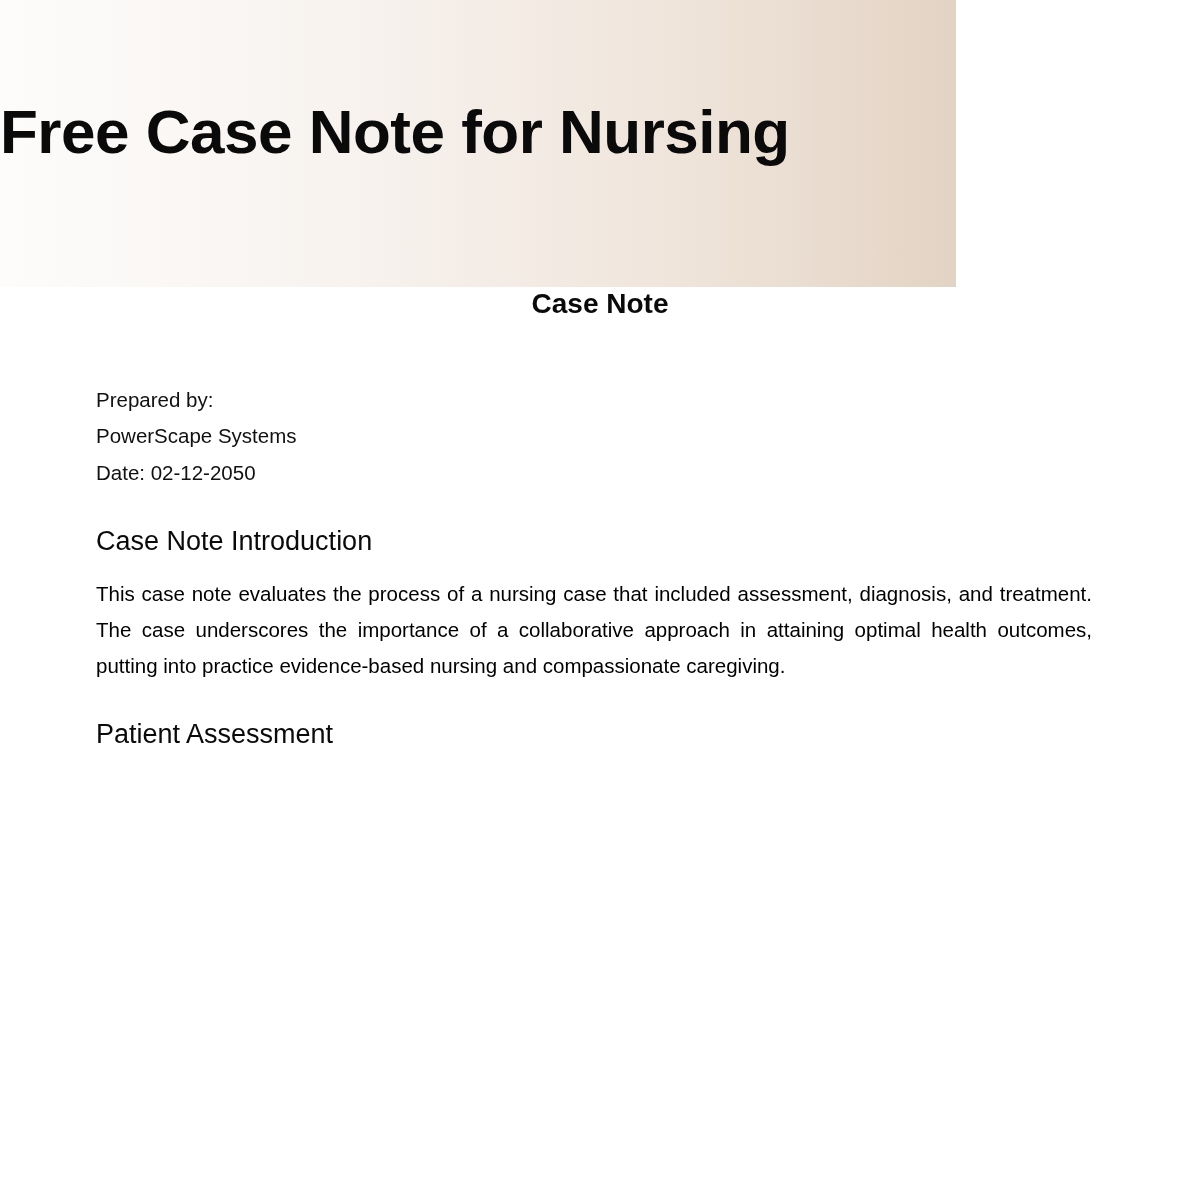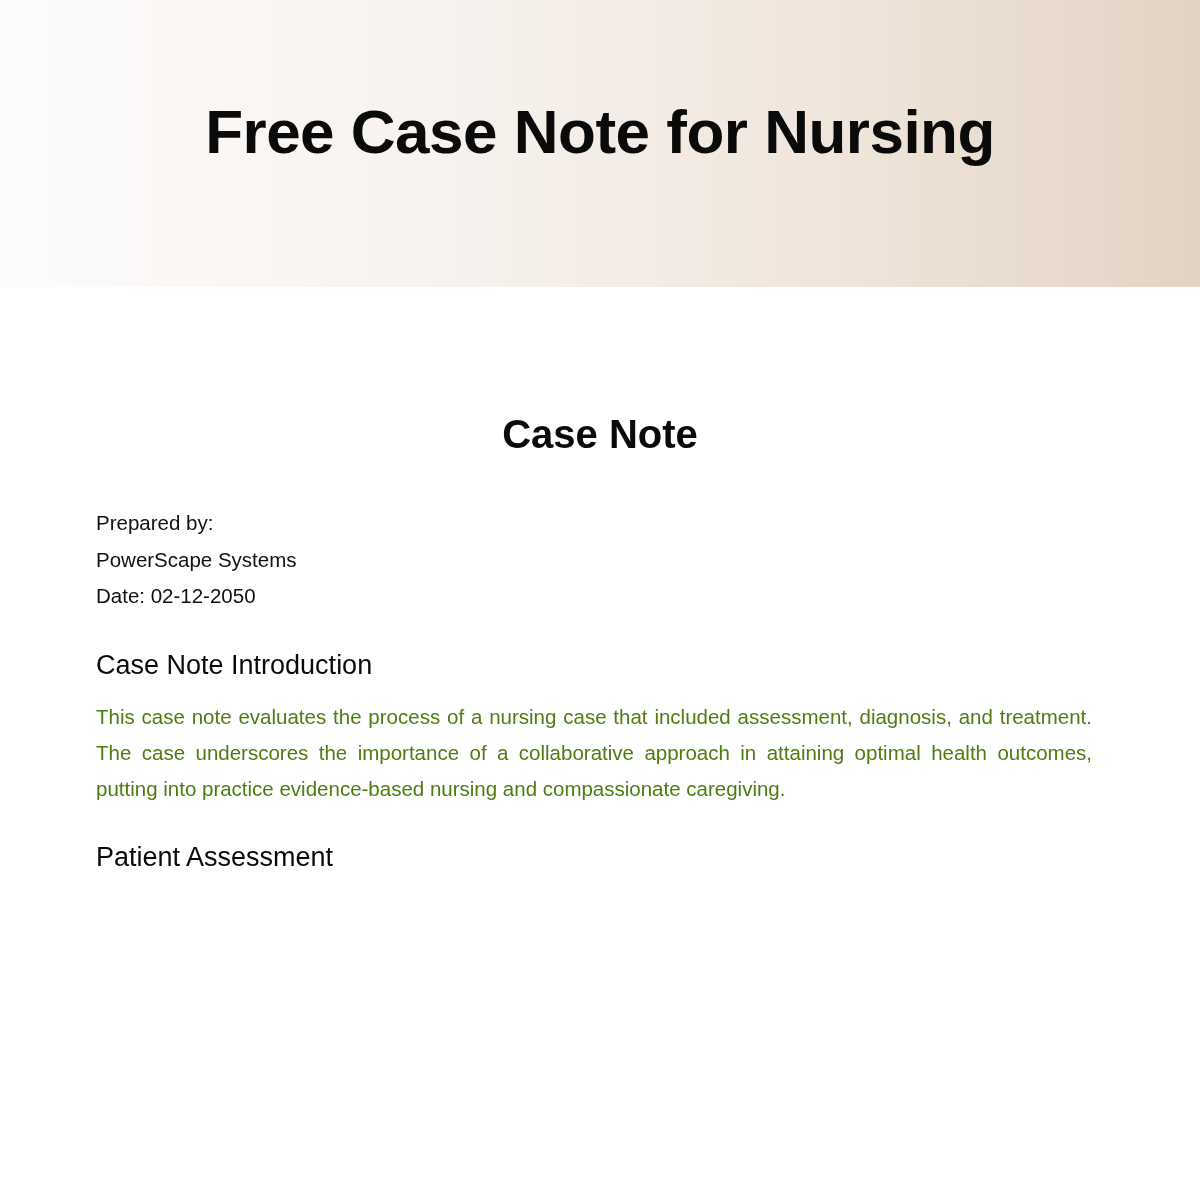--- a/index.html
+++ b/index.html
@@ -10,26 +10,25 @@
     width: 1200px;
     height: 1200px;
     background: #ffffff;
     font-family: "Liberation Sans", sans-serif;
     color: #000000;
     overflow: hidden;
   }
 
   
   .banner {
-    width: 1200px;
+    width: 956px;
     height: 287px;
     background: linear-gradient(90deg, #fdfcfb 0%, #f7f2ee 38%, #efe4da 72%, #e3d3c4 100%);
     display: flex;
     align-items: center;
-    justify-content: center;
     box-sizing: border-box;
   }
   .banner-title {
     font-size: 62px;
     font-weight: bold;
     letter-spacing: -0.5px;
     color: #0a0a0a;
     text-align: center;
     line-height: 1.1;
     margin-top: -22px;
@@ -37,30 +36,29 @@
 
   
   .doc {
     width: 1200px;
     box-sizing: border-box;
     padding: 0 96px;
   }
 
   .doc-title {
     text-align: center;
-    font-size: 40px;
+    font-size: 28px;
     font-weight: bold;
     color: #0a0a0a;
-    margin-top: 123px;
     margin-bottom: 0;
     line-height: 1.2;
   }
 
   .meta {
-    margin-top: 47px;
+    margin-top: 61px;
     font-size: 20.5px;
     line-height: 36.5px;
     color: #111111;
   }
   .meta .strong {
     font-weight: bold;
   }
 
   h2.section {
     font-size: 27px;
@@ -68,21 +66,21 @@
     color: #0a0a0a;
     margin: 34px 0 0 0;
     line-height: 1.25;
   }
 
   p.body-text {
     font-size: 20.5px;
     line-height: 36px;
     text-align: justify;
     text-justify: inter-word;
-    color: #4d7c0f;
+    color: #000000;
     margin: 17px 12px 0 0;
   }
   p.body-text.last {
     
   }
 </style>
 </head>
 <body>
 
 <div class="banner">

